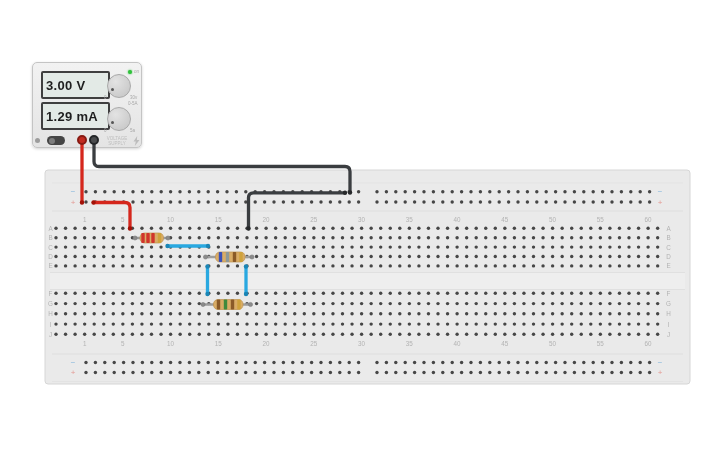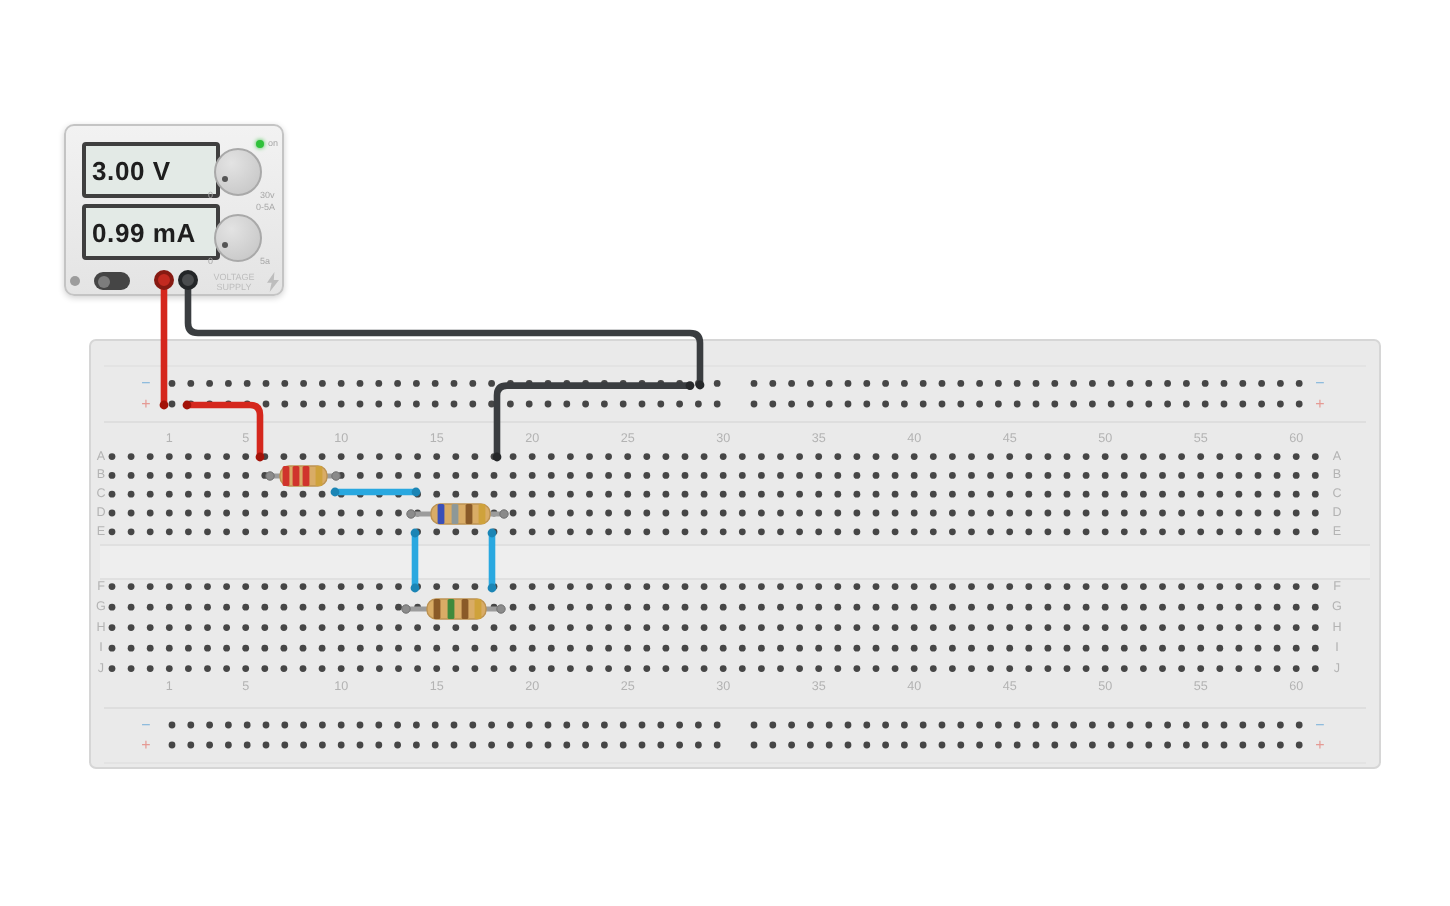--- a/index.html
+++ b/index.html
@@ -40,21 +40,21 @@
 </head>
 <body>
 
 <div class="stage">
 
   <div class="psu">
     <div class="psu-screen psu-screen-v">
       <span>3.00 V</span>
     </div>
     <div class="psu-screen psu-screen-i">
-      <span>0.99 mA</span>
+      <span>1.29 mA</span>
     </div>
     <div class="psu-led"></div>
     <span class="psu-tiny" style="left:101px;top:7px;">on</span>
     <div class="psu-knob psu-knob-v"></div>
     <div class="psu-knob psu-knob-i"></div>
     <span class="psu-tiny" style="left:71px;top:33px;">0</span>
     <span class="psu-tiny" style="left:97px;top:33px;">30v</span>
     <span class="psu-tiny" style="left:95px;top:39px;">0-5A</span>
     <span class="psu-tiny" style="left:71px;top:66px;">0</span>
     <span class="psu-tiny" style="left:97px;top:66px;">5a</span>

